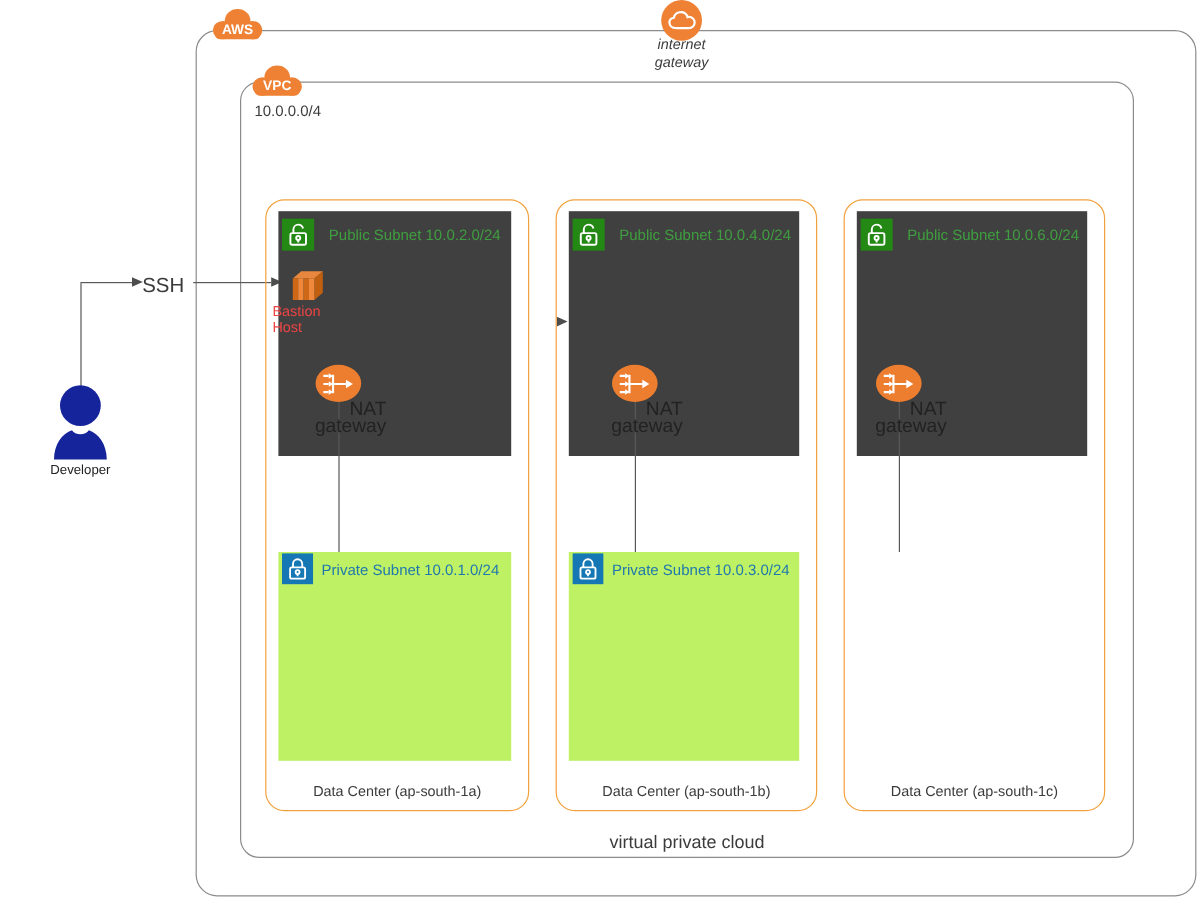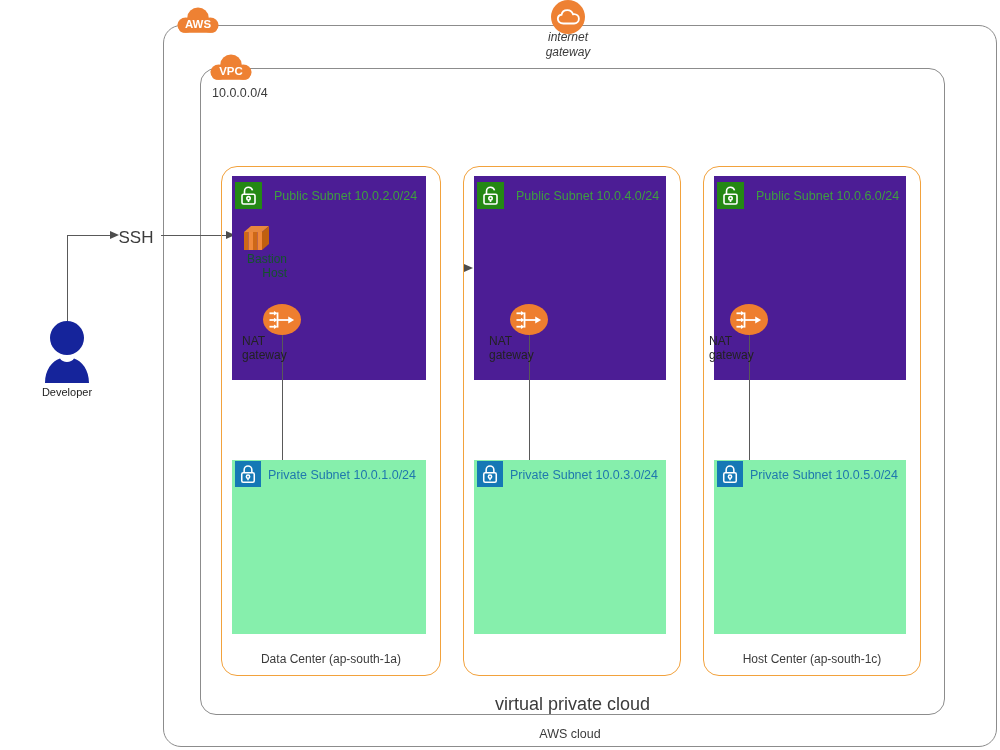--- a/index.html
+++ b/index.html
@@ -7,21 +7,21 @@
   body { font-family:"Liberation Sans", sans-serif; color:#3b3b3b; }
   .canvas { position:relative; width:1000px; height:750px; background:#fff; overflow:hidden; }
   .abs { position:absolute; }
 
   
   .aws-cloud { left:163px; top:25px; width:834px; height:722px;
                border:1px solid #8c8c8c; border-radius:18px; }
   .vpc-box   { left:200px; top:68px; width:745px; height:647px;
                border:1px solid #8c8c8c; border-radius:16px; }
   .aws-cloud-label { left:163px; top:727px; width:814px; text-align:center; font-size:12.5px; }
-  .vpc-label       { left:200px; top:694px; width:745px; text-align:center; font-size:18px; }
+  .vpc-label       { left:200px; top:694px; width:745px; text-align:center; font-size:15px; }
   .cidr-label      { left:212px; top:86px;  font-size:12.5px; }
 
   
   .badge { width:46px; height:29px; }
   .badge-aws { left:175px; top:6px; }
   .badge-vpc { left:208px; top:53px; }
   svg text.badge-text { font-family:"Liberation Sans", sans-serif; font-weight:bold;
                         fill:#fff; font-size:15px; }
 
   
@@ -46,49 +46,48 @@
   .dangling-arrow { left:464px; top:263.5px; }
 
   
   .dc { top:166px; height:510px; border:1.5px solid #f2a23d; border-radius:16px; }
   .dc1 { left:221px; width:220px; --natx:60px; }
   .dc2 { left:463px; width:218px; --natx:65px; }
   .dc3 { left:703px; width:218px; --natx:45px; }
   .dc-label { left:0; bottom:9px; width:100%; text-align:center; font-size:12px;margin-top:33px; }
 
   .subnet { left:10px; width:calc(100% - 24px); }
-  .pub  { top:9px;   height:204px; background:#4c1d95; }
-  .priv { top:293px; height:174px; background:#86efac; }
+  .pub  { top:9px;   height:204px; background:#404040; }
+  .priv { top:293px; height:174px; background:#bef264; }
   .lock { left:3px; }
   .lock-pub  { top:6px; width:27px; height:27px; }
   .lock-priv { top:1px; width:26px; height:26px; }
   .pub-label  { left:42px; top:13px; font-size:12.5px; color:#3f9e3f; }
   .priv-label { left:36px; top:8px;  font-size:12.5px; color:#1f78ad; }
 
   
   .bastion-icon  { left:17px; top:56px; width:32px; height:30px; }
-  .bastion-label { left:5px; top:86px; width:60px; text-align:right;
-                   font-size:12px; line-height:13.5px; color:#14532d; z-index:2; }
+  .bastion-label { left:5px; top:86px; width:60px; text-align:left;
+                   font-size:12px; line-height:13.5px; color:#ef4444; z-index:2; }
 
   
   .nat-icon { left:calc(var(--natx) - 19px); top:137px; width:38px; height:31px;
               border-radius:50%; background:#ee7e2f; display:flex; align-items:center;
               justify-content:center; z-index:2; }
-  .nat-label { left:calc(var(--natx) - 40px); top:168px; width:80px; text-align:left;
-               font-size:12px; line-height:13.5px; color:#222; z-index:2; }
+  .nat-label { left:calc(var(--natx) - 40px); top:168px; width:80px; text-align:right;
+               font-size:16px; line-height:13.5px; color:#222; z-index:2; }
   .nat-line { left:calc(var(--natx) - 0.5px); top:168px; width:1.3px; height:125px;
               background:#595959; z-index:1; }
 </style>
 </head>
 <body>
 
 <div class="canvas">
 
   <div class="abs aws-cloud"></div>
-  <div class="abs aws-cloud-label">AWS cloud</div>
 
   <div class="abs vpc-box"></div>
   <div class="abs vpc-label">virtual private cloud</div>
   <div class="abs cidr-label">10.0.0.0/4</div>
 
   <svg class="abs badge badge-aws" viewBox="0 0 60 38">
     <g fill="#ee8133">
       <ellipse cx="14" cy="25" rx="11" ry="10"></ellipse>
       <ellipse cx="30" cy="15" rx="14" ry="13"></ellipse>
       <ellipse cx="46" cy="25" rx="11" ry="10"></ellipse>
@@ -241,20 +240,21 @@
         <g stroke="#fff" stroke-width="1.6" fill="none">
           <rect x="7" y="12.3" width="13" height="9.7" rx="1.5"></rect>
           <path d="M9.5 12.3 V9.3 C9.5 7 11.3 5.2 13.5 5.2 C15.7 5.2 17.5 7 17.5 9.3 V12.3"></path>
           <circle cx="13.5" cy="16.3" r="1.7"></circle>
           <path d="M13.5 18 V20"></path>
         </g>
       </svg>
       <div class="abs priv-label">Private Subnet 10.0.3.0/24</div>
     </div>
 
+    <div class="abs dc-label">Data Center (ap-south-1b)</div>
   </div>
 
   <div class="abs dc dc3">
     <div class="abs subnet pub">
       <svg class="abs lock lock-pub" viewBox="0 0 27 27">
         <rect width="27" height="27" fill="#248814"></rect>
         <g stroke="#fff" stroke-width="1.6" fill="none">
           <rect x="7" y="12.3" width="13" height="9.7" rx="1.5"></rect>
           <path d="M9.5 12.3 V9.3 C9.5 7 11.3 5.2 13.5 5.2 C15.6 5.2 17.1 6.6 17.5 8.4"></path>
           <circle cx="13.5" cy="16.3" r="1.7"></circle>
@@ -280,29 +280,17 @@
           <path d="M10 20.5 L14 23 L10 25.5 Z"></path>
             <path d="M26 11.5 L32.5 15.5 L26 19.5 Z"></path>
         </g>
       </svg>
     </div>
     <div class="abs nat-label">
       <div>NAT</div>
       <div>gateway</div>
     </div>
 
-    <div class="abs subnet priv">
-      <svg class="abs lock lock-priv" viewBox="0 0 27 27">
-        <rect width="27" height="27" fill="#1578b5"></rect>
-        <g stroke="#fff" stroke-width="1.6" fill="none">
-          <rect x="7" y="12.3" width="13" height="9.7" rx="1.5"></rect>
-          <path d="M9.5 12.3 V9.3 C9.5 7 11.3 5.2 13.5 5.2 C15.7 5.2 17.5 7 17.5 9.3 V12.3"></path>
-          <circle cx="13.5" cy="16.3" r="1.7"></circle>
-          <path d="M13.5 18 V20"></path>
-        </g>
-      </svg>
-      <div class="abs priv-label">Private Subnet 10.0.5.0/24</div>
-    </div>
-
-    <div class="abs dc-label">Host Center (ap-south-1c)</div>
+
+    <div class="abs dc-label">Data Center (ap-south-1c)</div>
   </div>
 
 </div>
 
 </body></html>

